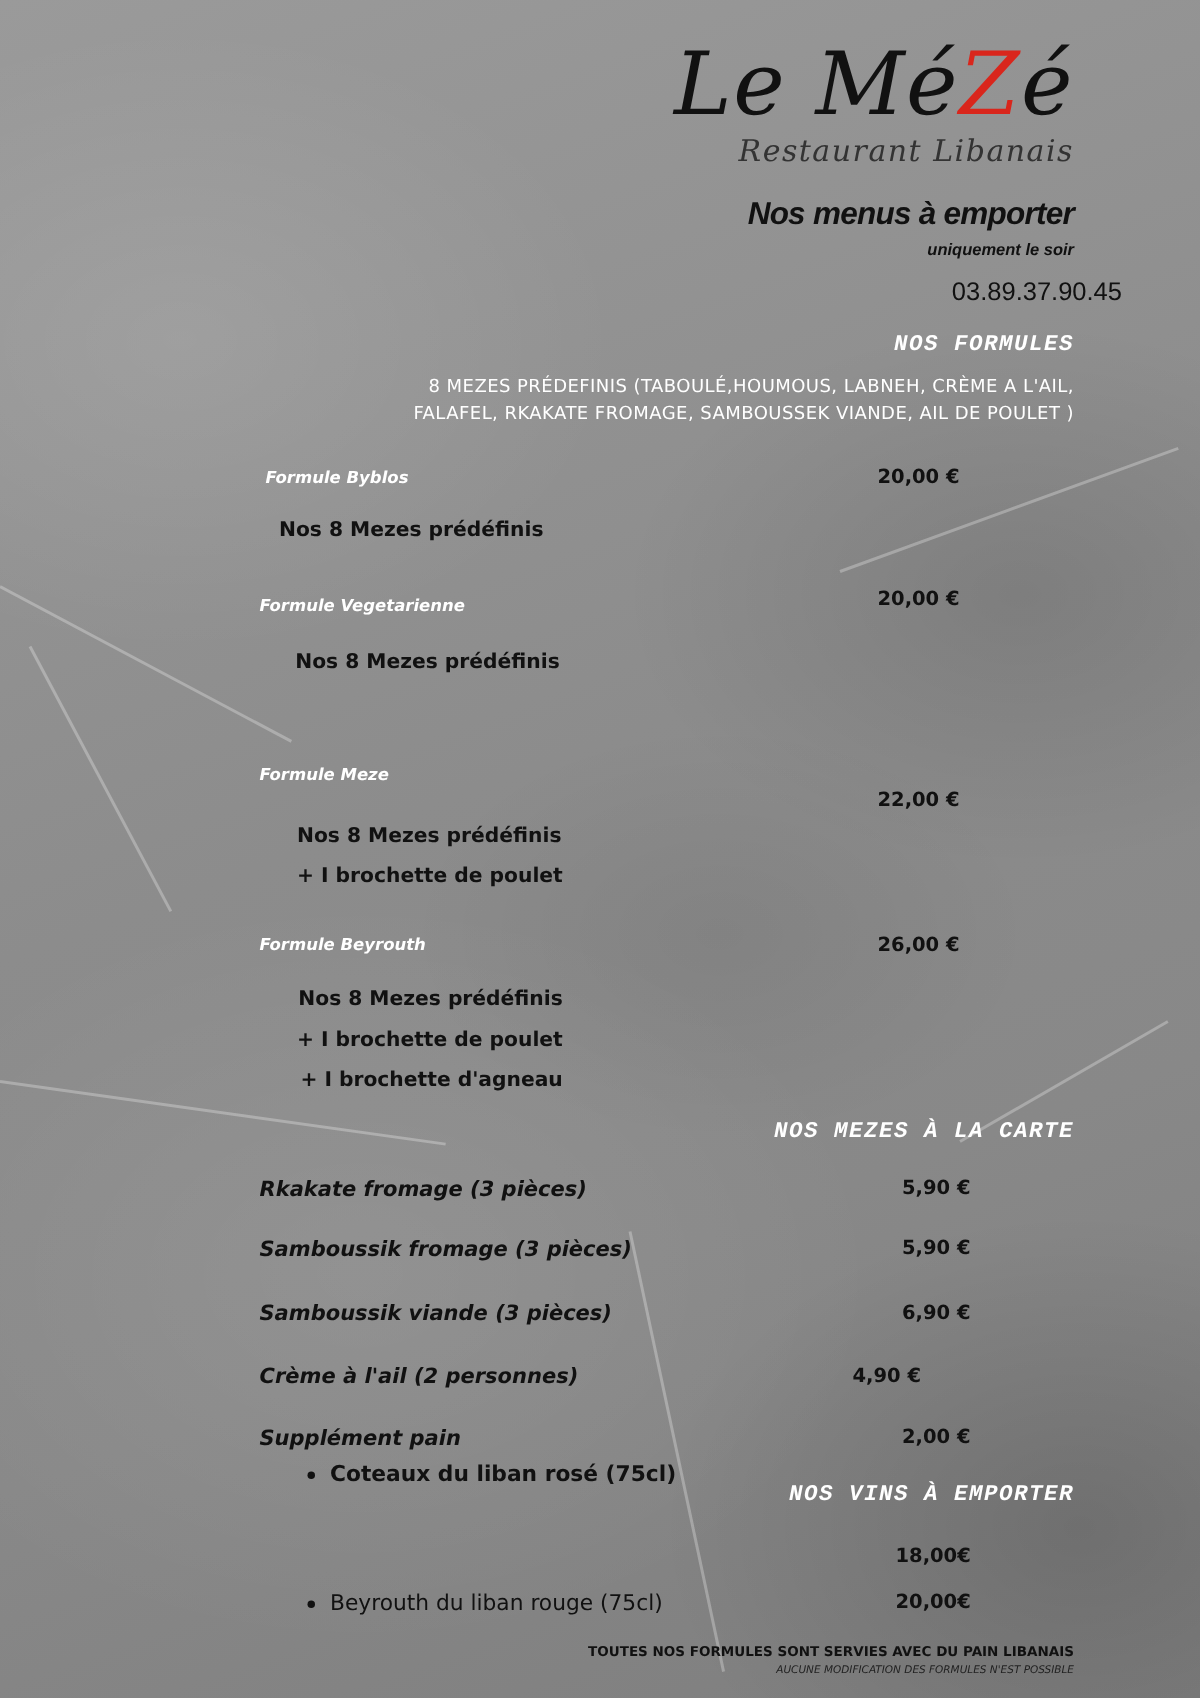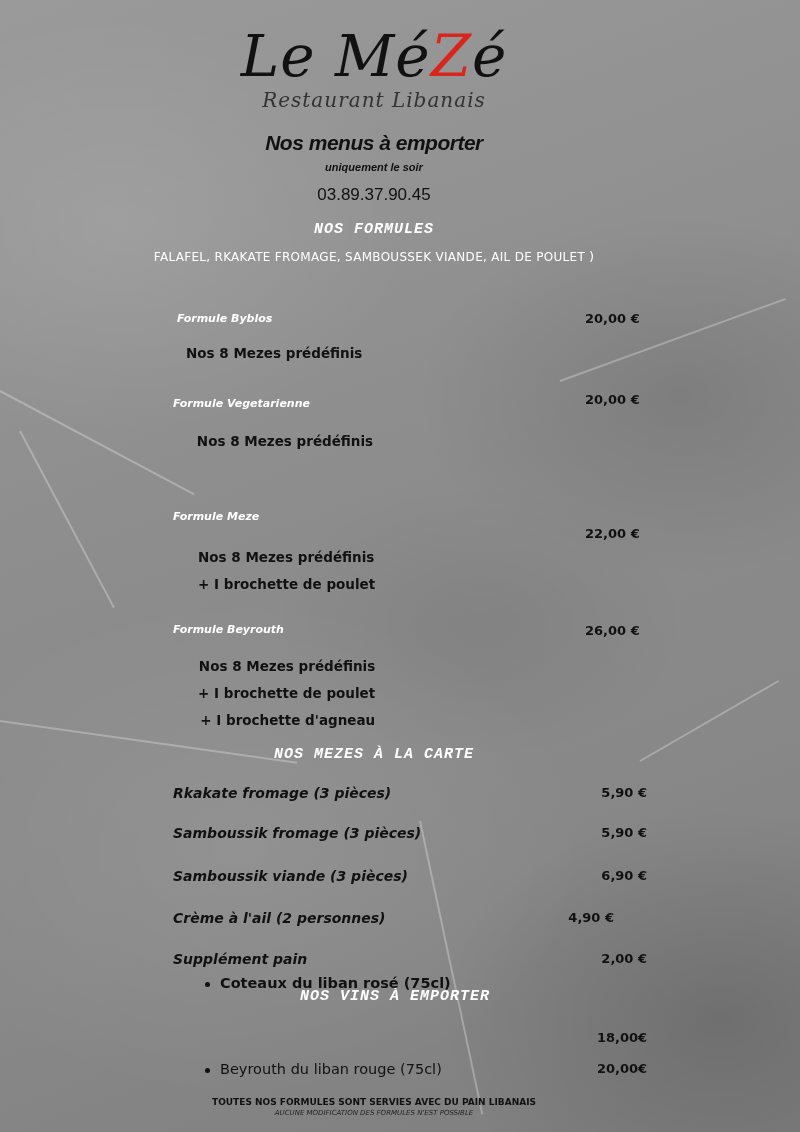--- a/index.html
+++ b/index.html
@@ -10,27 +10,27 @@
       radial-gradient(ellipse 420px 300px at 15% 20%, rgba(255,255,255,0.10), transparent 70%),
       radial-gradient(ellipse 380px 260px at 85% 35%, rgba(0,0,0,0.10), transparent 70%),
       radial-gradient(ellipse 500px 360px at 30% 75%, rgba(255,255,255,0.08), transparent 70%),
       radial-gradient(ellipse 400px 300px at 90% 90%, rgba(0,0,0,0.14), transparent 70%),
       radial-gradient(ellipse 300px 200px at 60% 55%, rgba(0,0,0,0.06), transparent 70%),
       linear-gradient(160deg, #9a9a9a 0%, #8c8c8c 45%, #888 70%, #7e7e7e 100%);
     font-family:"DejaVu Sans", sans-serif;
   }
   .crack { position:absolute; background:rgba(255,255,255,0.28); transform-origin:left center; height:2px; }
   .abs { position:absolute; }
-  .center { left:16px; width:716px; text-align:center; }
+  .center { left:0; width:716px; text-align:right; }
   .logo { top:22px; font-family:"DejaVu Serif", serif; font-style:italic; font-size:58px; color:#111; letter-spacing:1px; }
   .logo .z { color:#d9261c; }
   .subtitle-logo { top:88px; font-family:"DejaVu Serif", serif; font-style:italic; font-size:20px; color:#333; letter-spacing:1px; }
   .takeaway { top:131px; font-family:"Liberation Sans", sans-serif; font-weight:bold; font-style:italic; font-size:21px; color:#111; letter-spacing:-0.5px; }
   .evening { top:161px; font-family:"Liberation Sans", sans-serif; font-weight:bold; font-style:italic; font-size:11px; color:#111; }
-  .phone { top:185px; font-family:"Liberation Sans", sans-serif; font-size:17px; color:#111; }
+  .phone { top:185px; font-family:"Liberation Sans", sans-serif; font-size:17px; color:#111;padding-left:32px; }
   .section-title { font-family:Liberation Mono, monospace; font-weight:bold; font-style:italic; font-size:15px; color:#fff; letter-spacing:1px; }
   .desc { top:248px; font-size:12px; color:#fff; line-height:18px; letter-spacing:0.3px; }
   .fname { font-weight:bold; font-style:italic; font-size:11px; color:#fff;text-align:right; }
   .fprice { font-weight:bold; font-size:13px; color:#111; }
   .fdesc { font-weight:bold; font-size:13.5px; color:#111; line-height:27px; text-align:center; }
   .mname { font-weight:bold; font-style:italic; font-size:14px; color:#111; }
   .mprice { font-weight:bold; font-size:13px; color:#111; text-align:right; width:90px; }
   .wine { font-size:14.5px; color:#111; }
   .wine .dot { display:inline-block; width:5px; height:5px; border-radius:50%; background:#111; margin-right:10px; vertical-align:middle; }
   .wprice { font-weight:bold; font-size:13px; color:#111; }
@@ -48,20 +48,21 @@
 <div class="crack" style="left:640px;top:760px;width:160px;transform:rotate(-30deg);"></div>
 
 <div class="abs center logo"><span>Le Mé</span><span class="z">Z</span><span>é</span></div>
 <div class="abs center subtitle-logo">Restaurant  Libanais</div>
 <div class="abs center takeaway">Nos menus à emporter</div>
 <div class="abs center evening">uniquement le soir</div>
 <div class="abs center phone">03.89.37.90.45</div>
 
 <div class="abs center section-title" style="top:221px;">NOS FORMULES</div>
 <div class="abs center desc">
+  <div>8 MEZES PRÉDEFINIS (TABOULÉ,HOUMOUS, LABNEH, CRÈME A L'AIL,</div>
   <div>FALAFEL, RKAKATE FROMAGE, SAMBOUSSEK VIANDE, AIL DE POULET )</div>
 </div>
 
 <div class="abs fname" style="left:177px;top:312px;">Formule Byblos</div>
 <div class="abs fprice" style="left:585px;top:311px;">20,00 €</div>
 <div class="abs fdesc" style="left:186px;top:340px;text-align:left;">
   <div>Nos 8 Mezes prédéfinis</div>
 </div>
 
 <div class="abs fname" style="left:173px;top:397px;">Formule Vegetarienne</div>
@@ -95,21 +96,21 @@
 
 <div class="abs mname" style="left:173px;top:868px;">Samboussik viande (3 pièces)</div>
 <div class="abs mprice" style="left:557px;top:868px;">6,90 €</div>
 
 <div class="abs mname" style="left:173px;top:910px;">Crème à l'ail (2 personnes)</div>
 <div class="abs mprice" style="left:524px;top:910px;">4,90 €</div>
 
 <div class="abs mname" style="left:173px;top:951px;">Supplément pain</div>
 <div class="abs mprice" style="left:557px;top:951px;">2,00 €</div>
 
-<div class="abs center section-title" style="top:988px;margin-left:21px;">NOS VINS À EMPORTER</div>
+<div class="abs center section-title" style="top:988px;">NOS VINS À EMPORTER</div>
 
 <div class="abs wine" style="left:205px;top:975px;font-weight:bold;">
   <span class="dot"></span><span>Coteaux du liban rosé (75cl)</span>
 </div>
 <div class="abs wprice" style="left:597px;top:1030px;">18,00€</div>
 
 <div class="abs wine" style="left:205px;top:1061px;">
   <span class="dot"></span><span>Beyrouth du liban rouge (75cl)</span>
 </div>
 <div class="abs wprice" style="left:597px;top:1061px;">20,00€</div>

